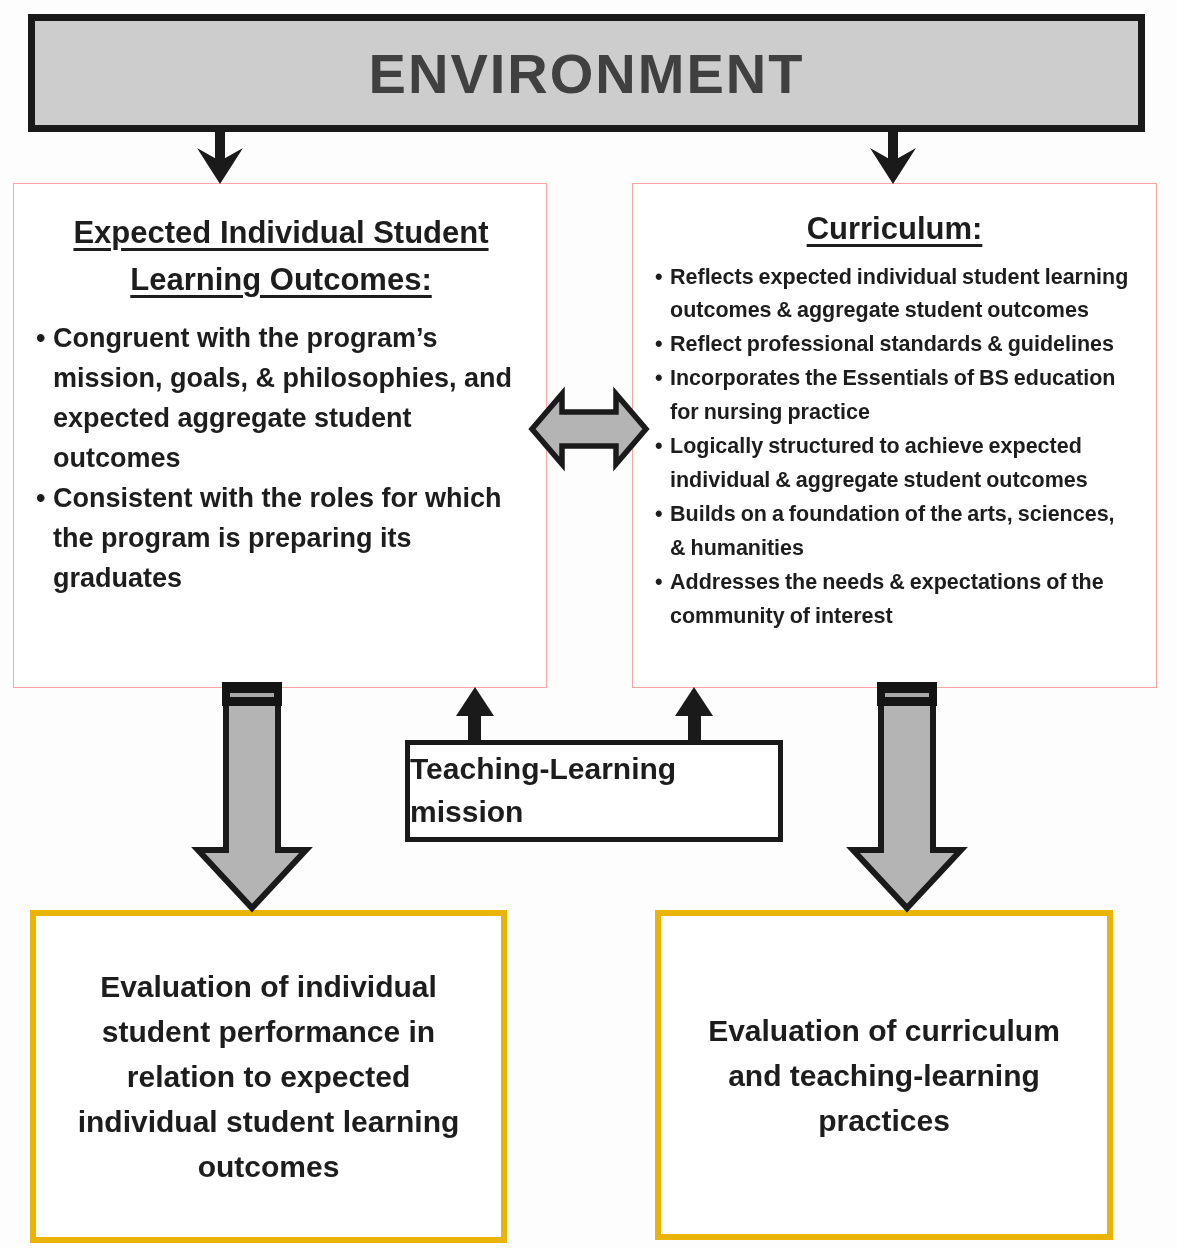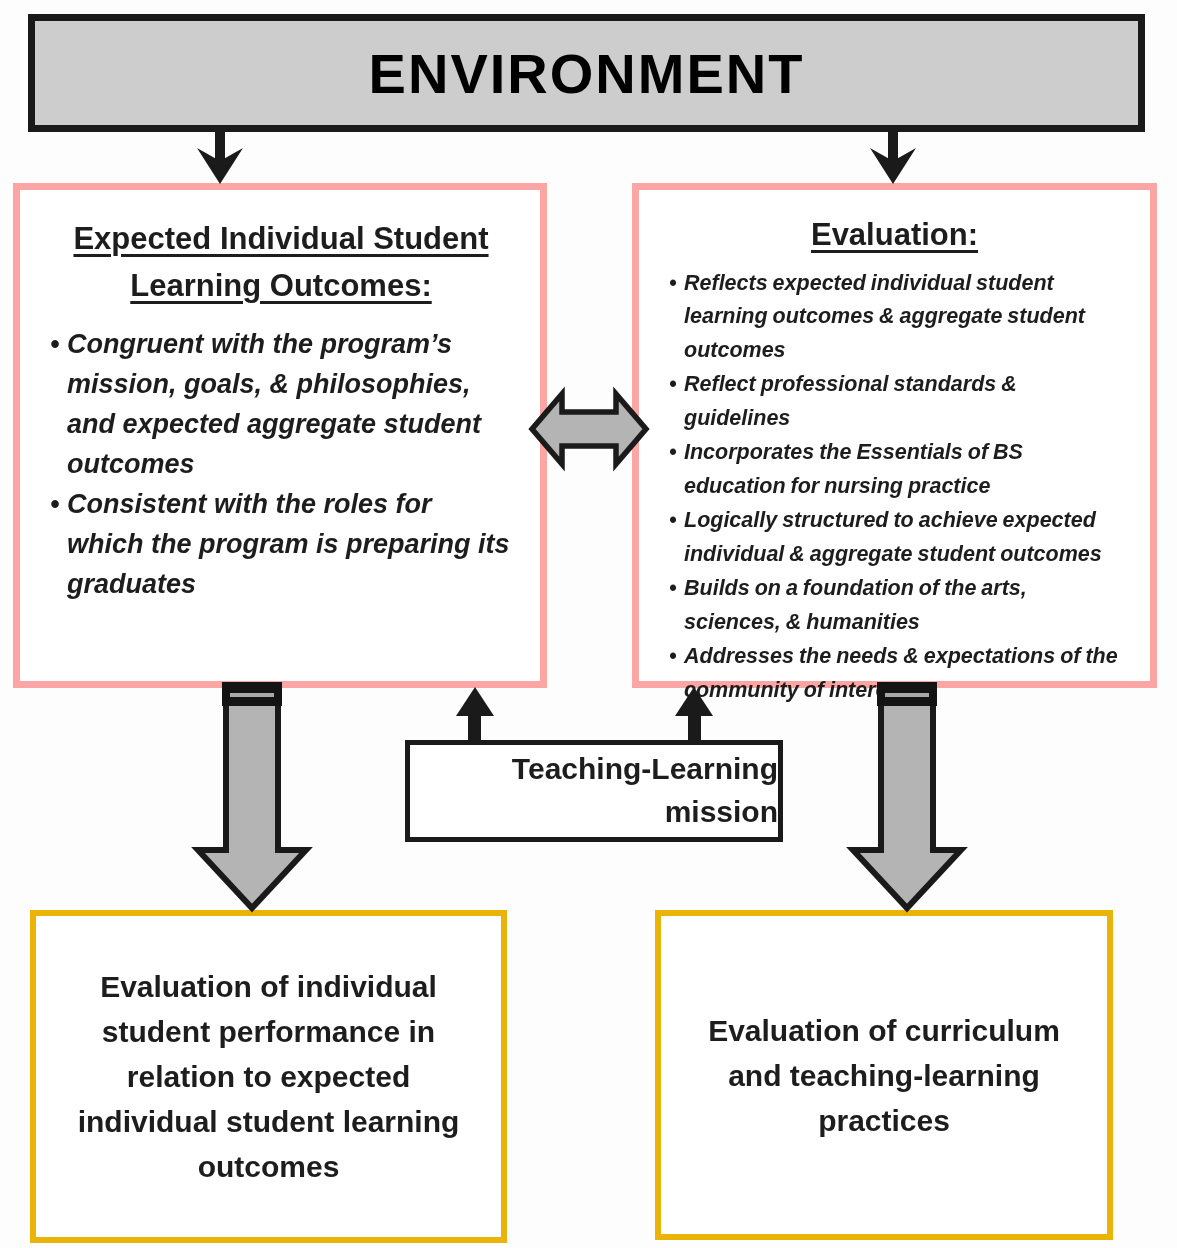--- a/index.html
+++ b/index.html
@@ -1,42 +1,42 @@
 <!DOCTYPE html>
 <html><head>
 <meta charset="utf-8">
 <style>
   html,body{margin:0;padding:0;background:#ffffff;}
   .canvas{
     position:relative;width:1177px;height:1248px;background:#fdfdfd;
     font-family:"Liberation Sans","DejaVu Sans",sans-serif;
     color:#1d1d1d;font-weight:700;overflow:hidden;
   }
-  .box{position:absolute;background:#ffffff;border:7px solid #fca5a5;box-sizing:border-box;}
+  .box{position:absolute;background:#ffffff;border:1px solid #fca5a5;box-sizing:border-box;}
   .banner{
     position:absolute;left:28px;top:14px;width:1117px;height:118px;
     background:#cdcdcd;border:7px solid #1a1a1a;box-sizing:border-box;
     display:flex;align-items:center;justify-content:center;
-    font-size:56px;letter-spacing:2px;color:#000000;
+    font-size:56px;letter-spacing:2px;color:#404040;
   }
   .outcomes{left:13px;top:183px;width:534px;height:505px;padding:26px 20px 0 22px;}
   .curriculum{left:632px;top:183px;width:525px;height:505px;padding:22px 22px 0 22px;}
   .hd{display:block;text-align:center;font-size:31px;line-height:1.5;}
   .u{text-decoration:underline;text-decoration-thickness:3px;text-underline-offset:5px;}
   .hd-wrap{margin-bottom:16px;}
   .hd-wrap2{margin-bottom:8px;}
-  ul.blist{list-style:none;margin:8px;padding:0;font-style:italic;}
+  ul.blist{list-style:none;margin:0;padding:0;}
   ul.blist li{position:relative;padding-left:17px;}
   ul.blist li::before{content:"\2022";position:absolute;left:0;top:0;}
   .outcomes ul.blist li{font-size:27px;line-height:1.48;}
   .curriculum ul.blist li{font-size:21.5px;line-height:1.58;word-spacing:-1px;padding-left:15px;}
   .teaching{
     position:absolute;left:405px;top:740px;width:378px;height:102px;
     background:#ffffff;border:5px solid #1a1a1a;box-sizing:border-box;
-    display:flex;flex-direction:column;align-items:flex-end;justify-content:center;
+    display:flex;flex-direction:column;align-items:flex-start;justify-content:center;
     font-size:30px;line-height:1.42;text-align:center;
   }
   .eval{
     position:absolute;background:#ffffff;border:6px solid #eab308;box-sizing:border-box;
     display:flex;align-items:center;justify-content:center;text-align:center;
     font-size:30px;line-height:1.5;
   }
   .eval-left{left:30px;top:910px;width:477px;height:333px;padding:0 32px;}
   .eval-right{left:655px;top:910px;width:458px;height:330px;padding:0 25px;}
   .overlay{position:absolute;left:0;top:0;width:1177px;height:1248px;pointer-events:none;z-index:5;}
@@ -56,21 +56,21 @@
       <span class="hd u">Learning Outcomes:</span>
     </div>
     <ul class="blist">
       <li>Congruent with the program’s mission, goals, &amp; philosophies, and expected aggregate student outcomes</li>
       <li>Consistent with the roles for which the program is preparing its graduates</li>
     </ul>
   </div>
 
   <div class="box curriculum">
     <div class="hd-wrap2">
-      <span class="hd u">Evaluation:</span>
+      <span class="hd u">Curriculum:</span>
     </div>
     <ul class="blist">
       <li>Reflects expected individual student learning outcomes &amp; aggregate student outcomes</li>
       <li>Reflect professional standards &amp; guidelines</li>
       <li>Incorporates the Essentials of BS education for nursing practice</li>
       <li>Logically structured to achieve expected individual &amp; aggregate student outcomes</li>
       <li>Builds on a foundation of the arts, sciences, &amp; humanities</li>
       <li>Addresses the needs &amp; expectations of the community of interest</li>
     </ul>
   </div>

